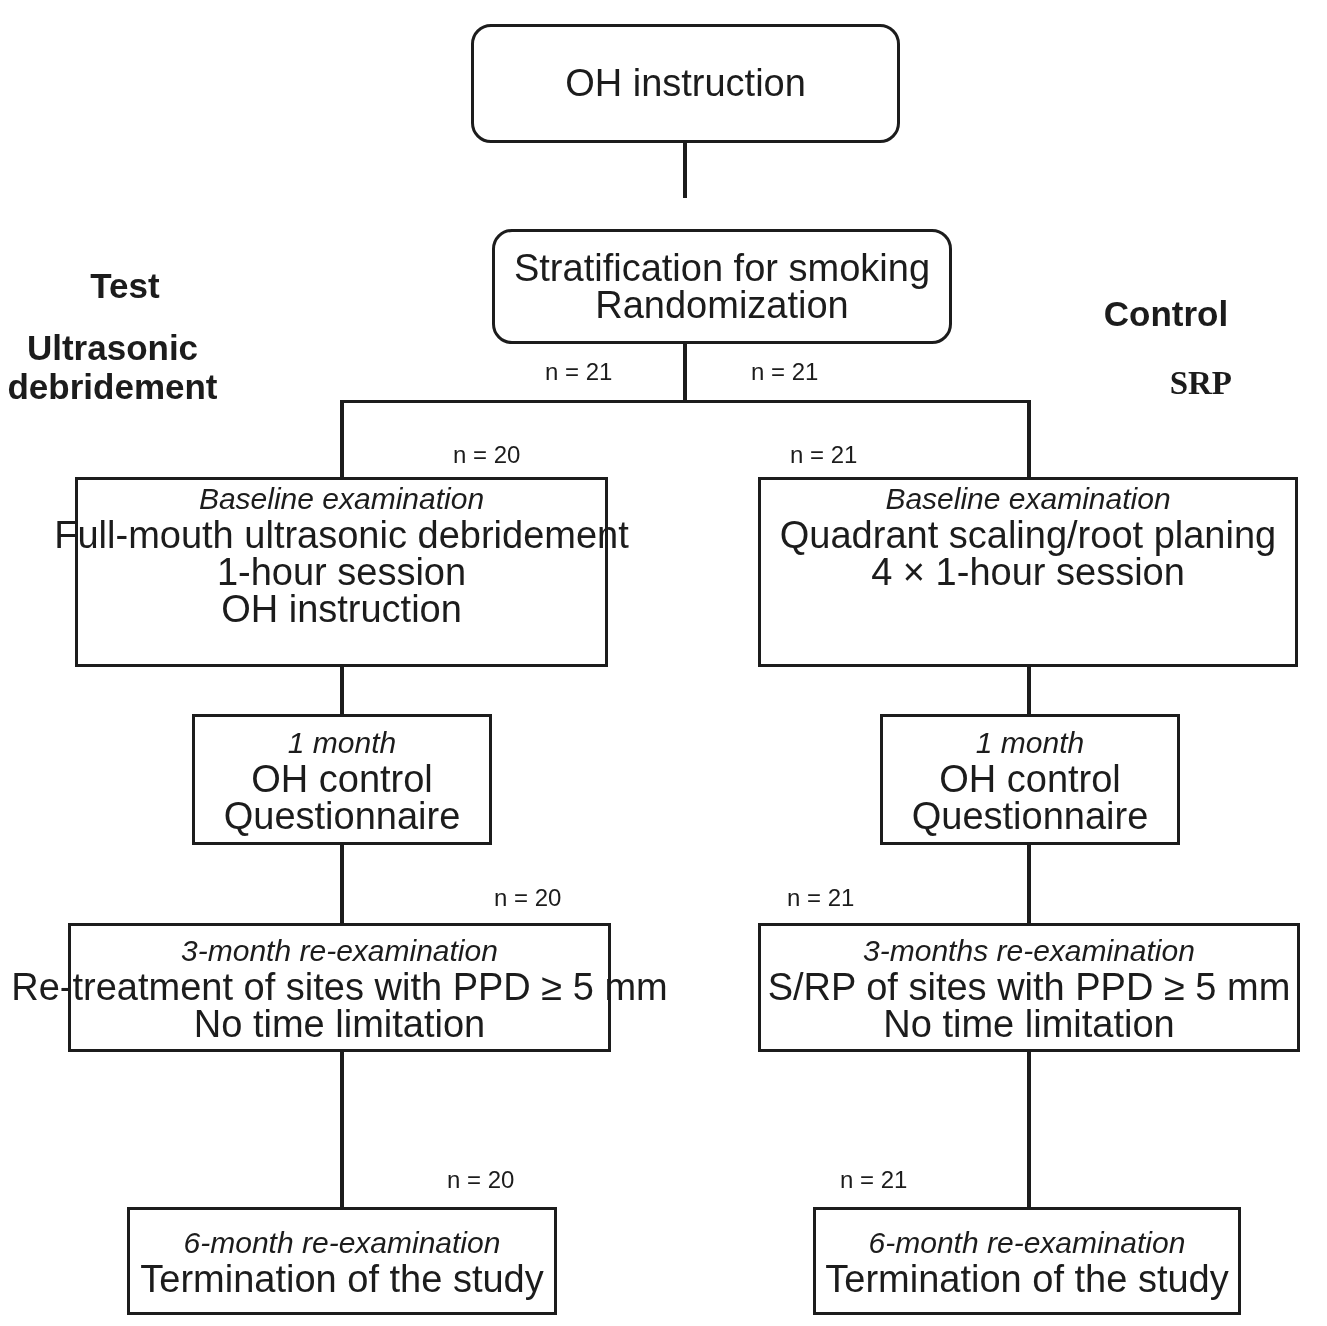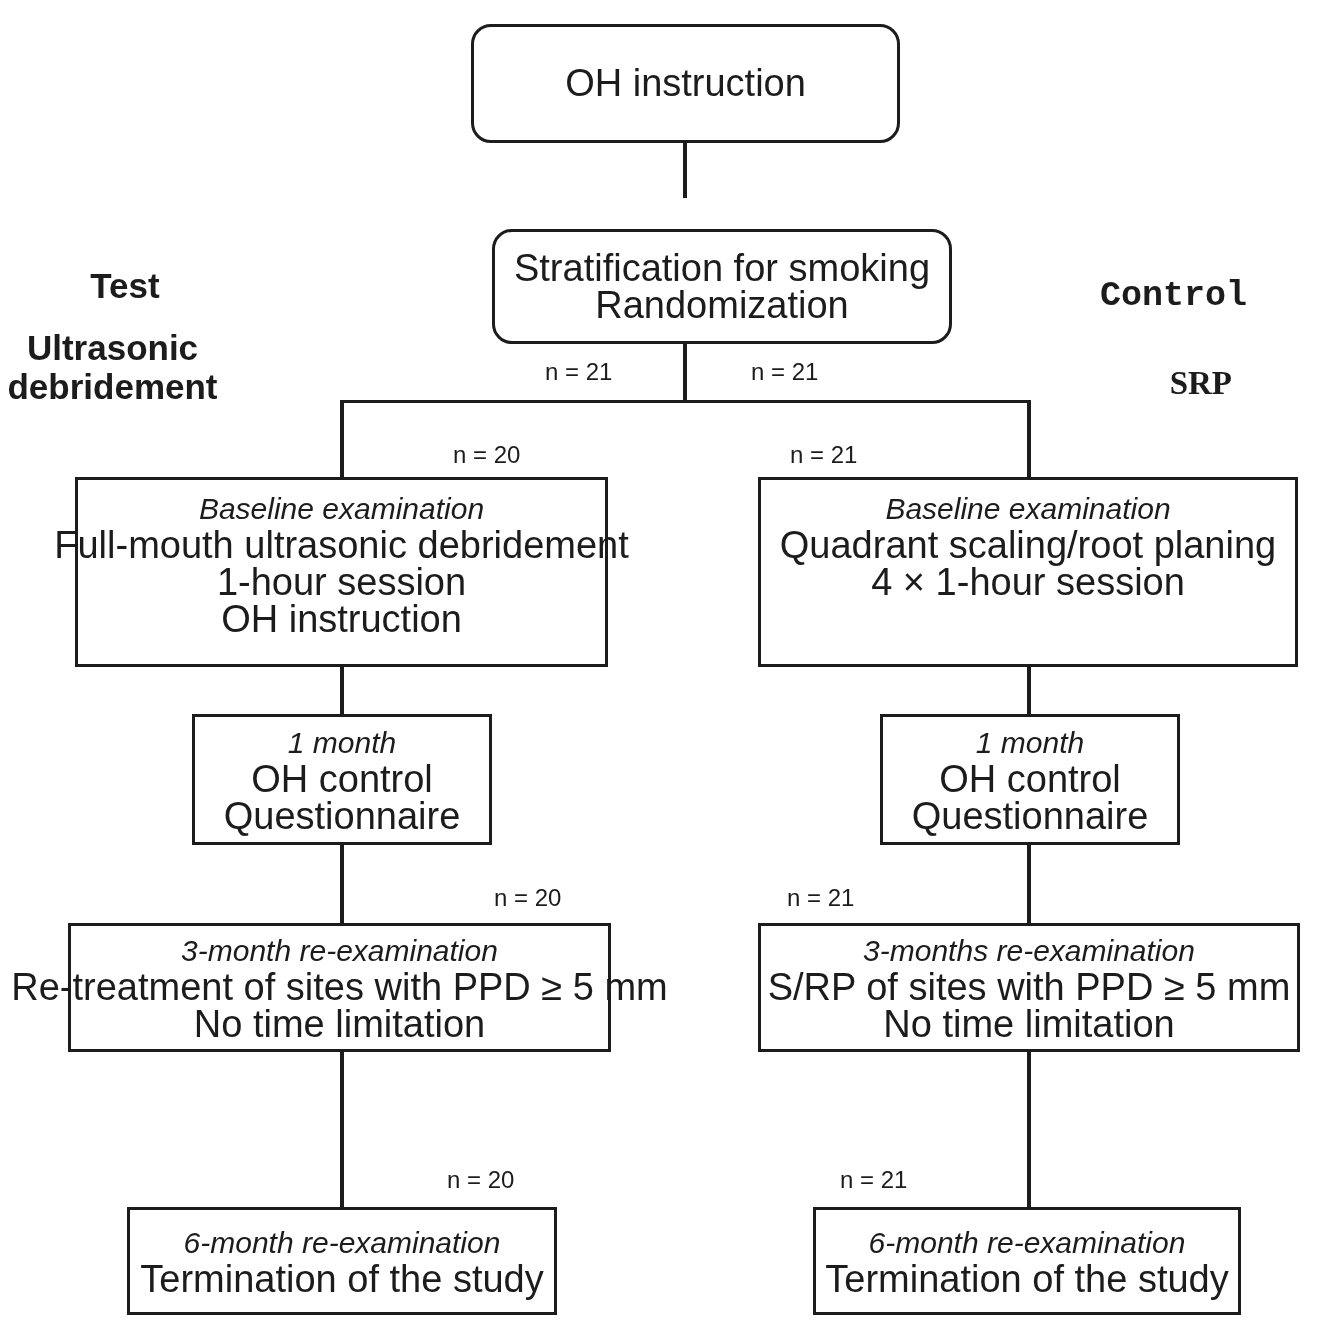--- a/index.html
+++ b/index.html
@@ -25,21 +25,20 @@
     align-items: center;
     justify-content: center;
     text-align: center;
     box-sizing: border-box;
   }
   .rounded {
     border-radius: 20px;
   }
   .top-align {
     justify-content: flex-start;
-    padding-top: 10px;
   }
   .t-title {
     font-style: italic;
     font-size: 30px;
     line-height: 37px;
     white-space: nowrap;
   }
   .t-line {
     font-size: 38px;
     line-height: 37px;
@@ -98,21 +97,21 @@
   <div class="box rounded" style="left:492px; top:197px; width:460px; height:115px;margin-top:32px;">
     <div class="t-line">Stratification for smoking</div>
     <div class="t-line">Randomization</div>
   </div>
 
   <div class="grouplabel" style="left:60px; top:266px; width:130px;">Test</div>
   <div class="grouplabel" style="left:5px; top:328px; width:215px;">
     <div>Ultrasonic</div>
     <div>debridement</div>
   </div>
-  <div class="grouplabel" style="left:1100px; top:277px; width:132px;font-family:Liberation Mono, monospace;">Control</div>
+  <div class="grouplabel" style="left:1100px; top:294px; width:132px;">Control</div>
   <div class="grouplabel serif" style="left:1100px; top:364px; width:132px;text-align:right;">SRP</div>
 
   <div class="nlabel" style="left:545px; top:358px;">n = 21</div>
   <div class="nlabel" style="left:751px; top:358px;">n = 21</div>
 
   <div class="nlabel" style="left:453px; top:441px;">n = 20</div>
   <div class="box top-align" style="left:75px; top:477px; width:533px; height:190px;">
     <div class="t-title">Baseline examination</div>
     <div class="t-line">Full-mouth ultrasonic debridement</div>
     <div class="t-line">1-hour session</div>

